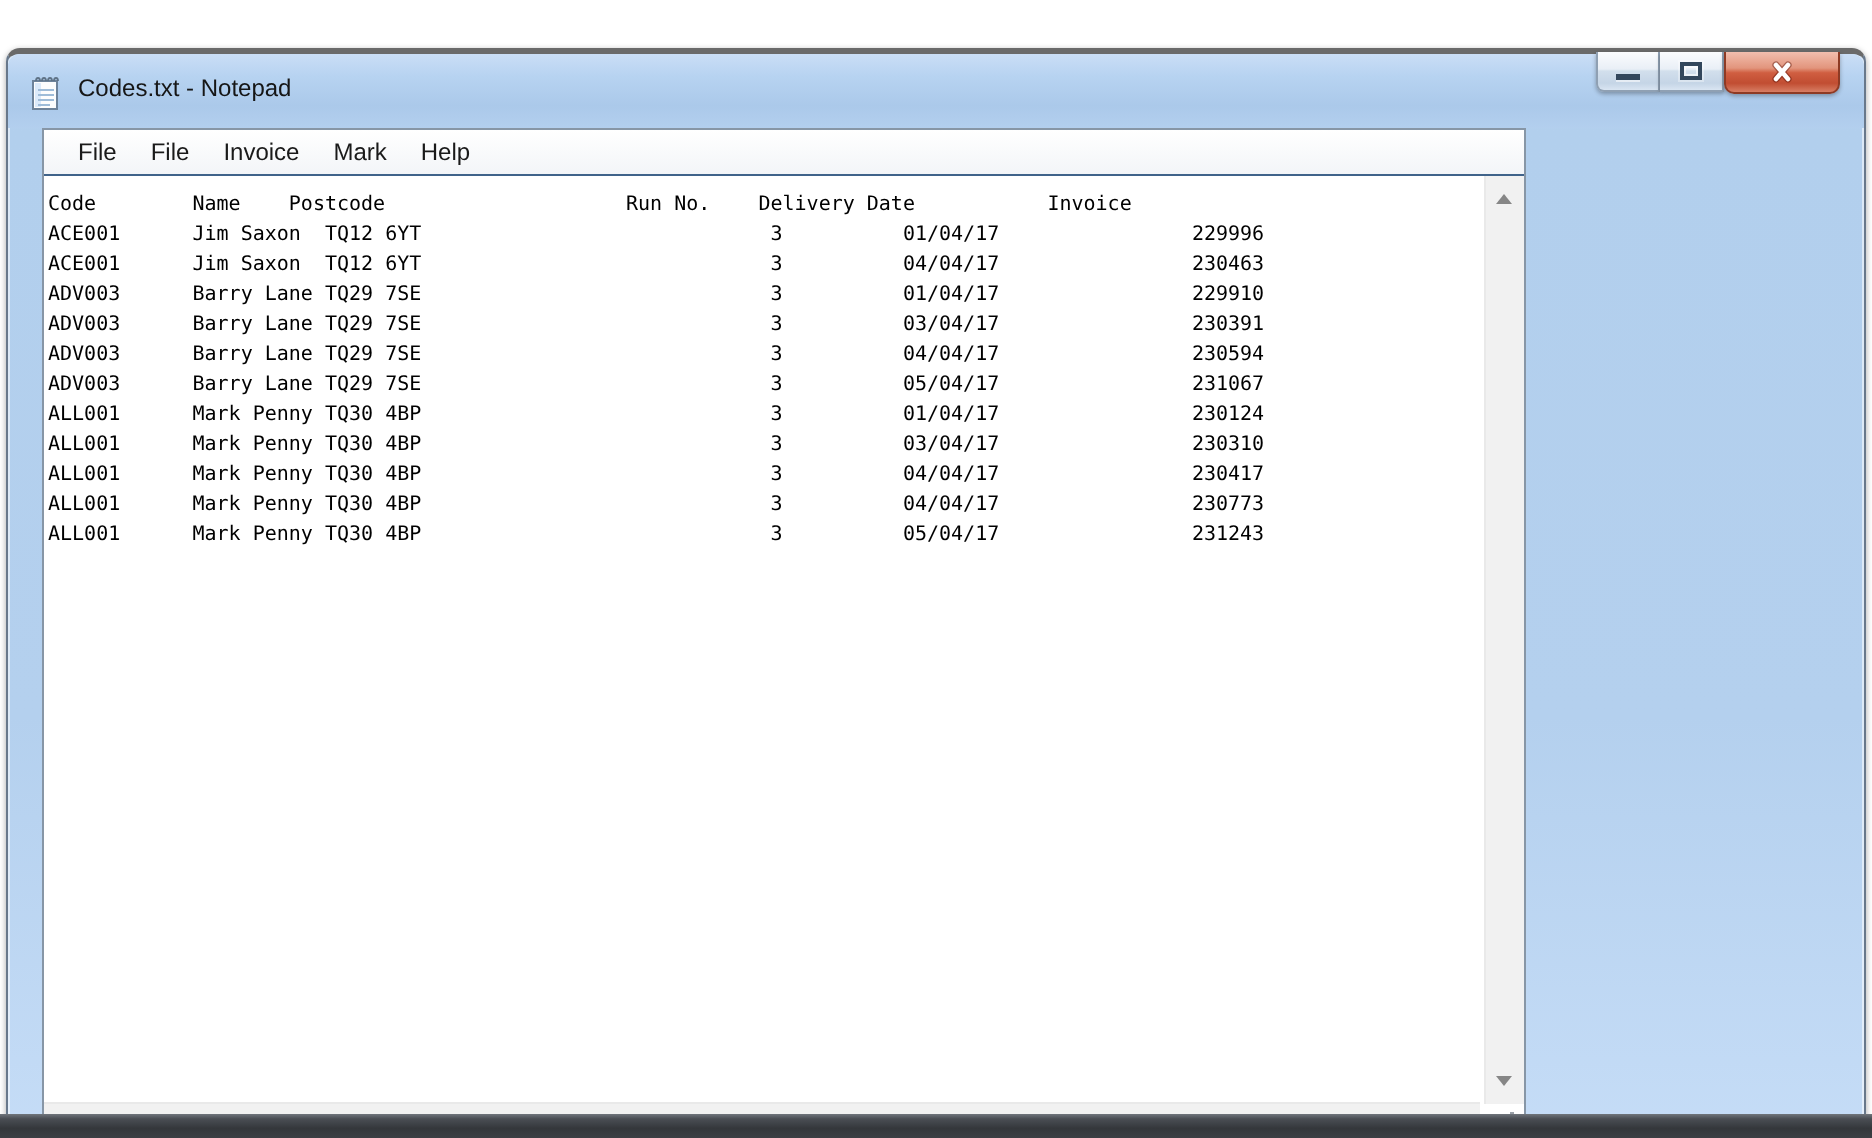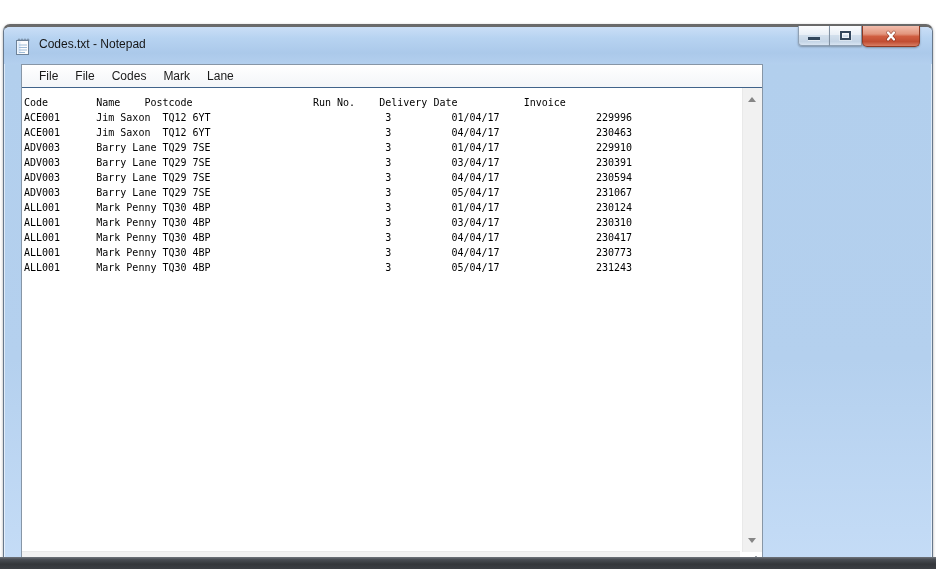--- a/index.html
+++ b/index.html
@@ -95,23 +95,23 @@
         </svg>
       </div>
     </div>
   </div>
 
   <div class="client">
 
     <div class="menubar">
       <span class="menu-item">File</span>
       <span class="menu-item">File</span>
-      <span class="menu-item">Codes</span>
+      <span class="menu-item">Invoice</span>
       <span class="menu-item">Mark</span>
-      <span class="menu-item">Lane</span>
+      <span class="menu-item">Help</span>
     </div>
 
     <div class="editor">
       <pre class="textpane" id="textpane">Code        Name    Postcode                    Run No.    Delivery Date           Invoice
 ACE001      Jim Saxon  TQ12 6YT                             3          01/04/17                229996
 ACE001      Jim Saxon  TQ12 6YT                             3          04/04/17                230463
 ADV003      Barry Lane TQ29 7SE                             3          01/04/17                229910
 ADV003      Barry Lane TQ29 7SE                             3          03/04/17                230391
 ADV003      Barry Lane TQ29 7SE                             3          04/04/17                230594
 ADV003      Barry Lane TQ29 7SE                             3          05/04/17                231067

